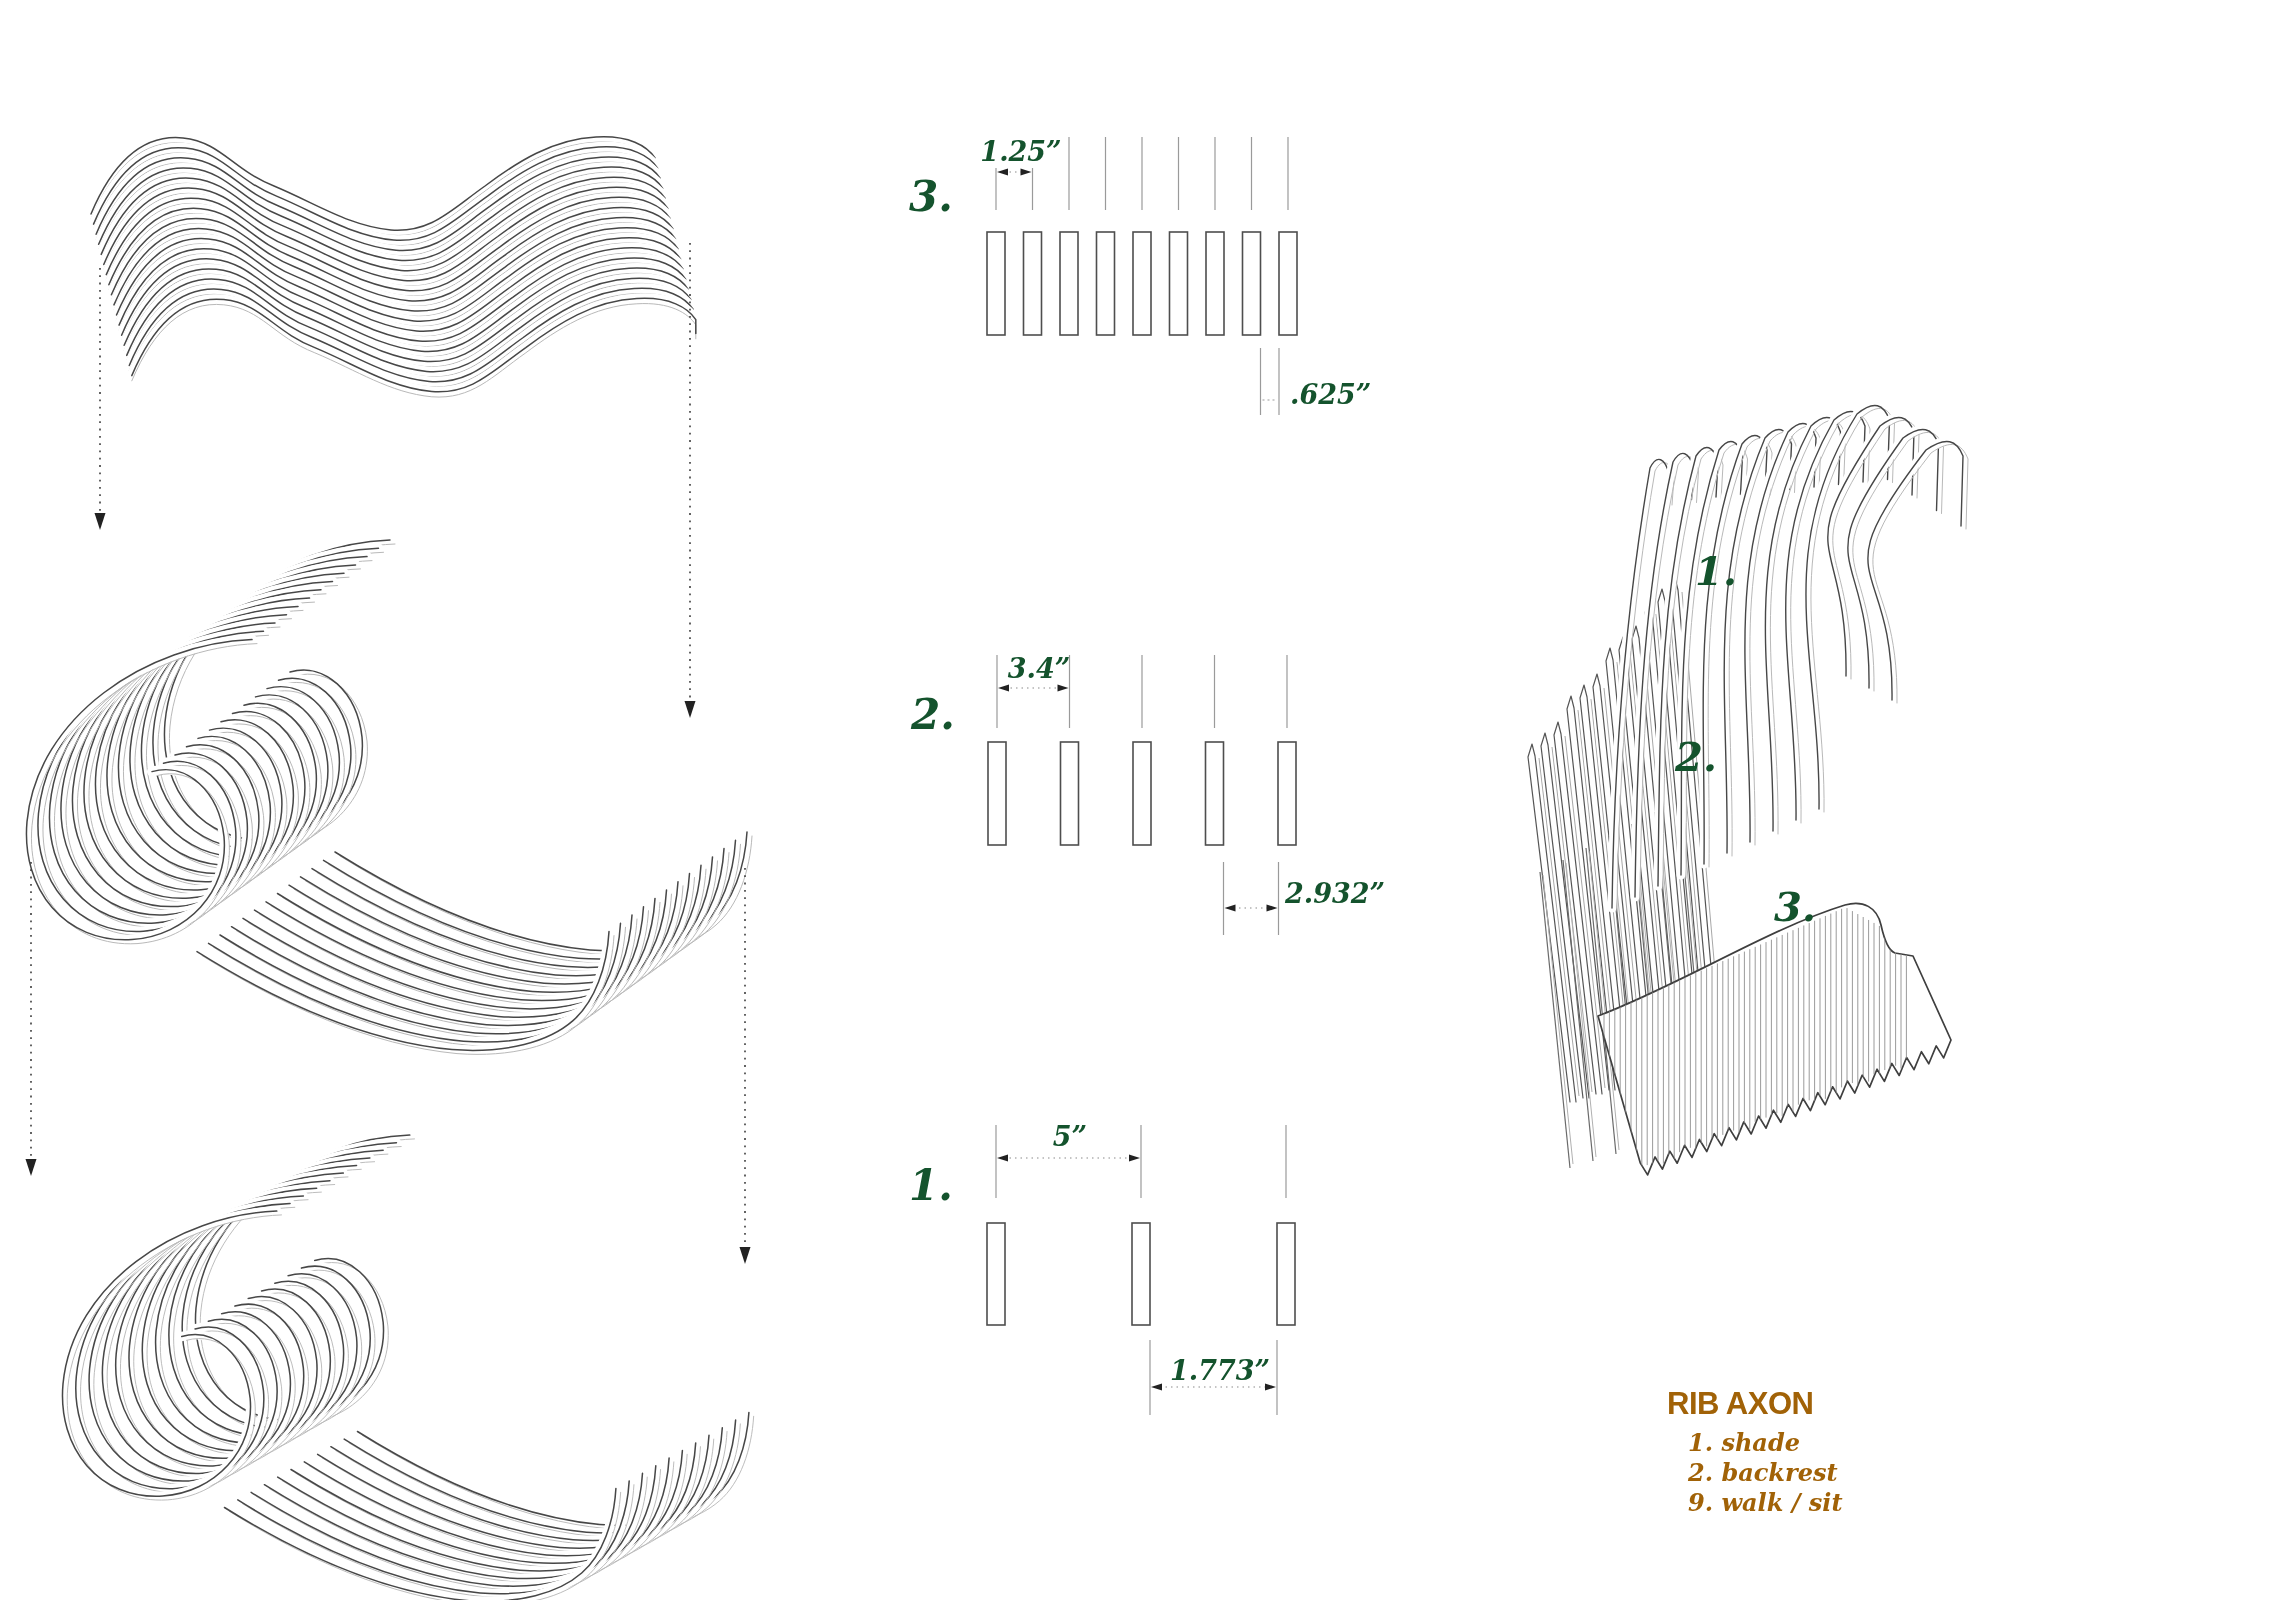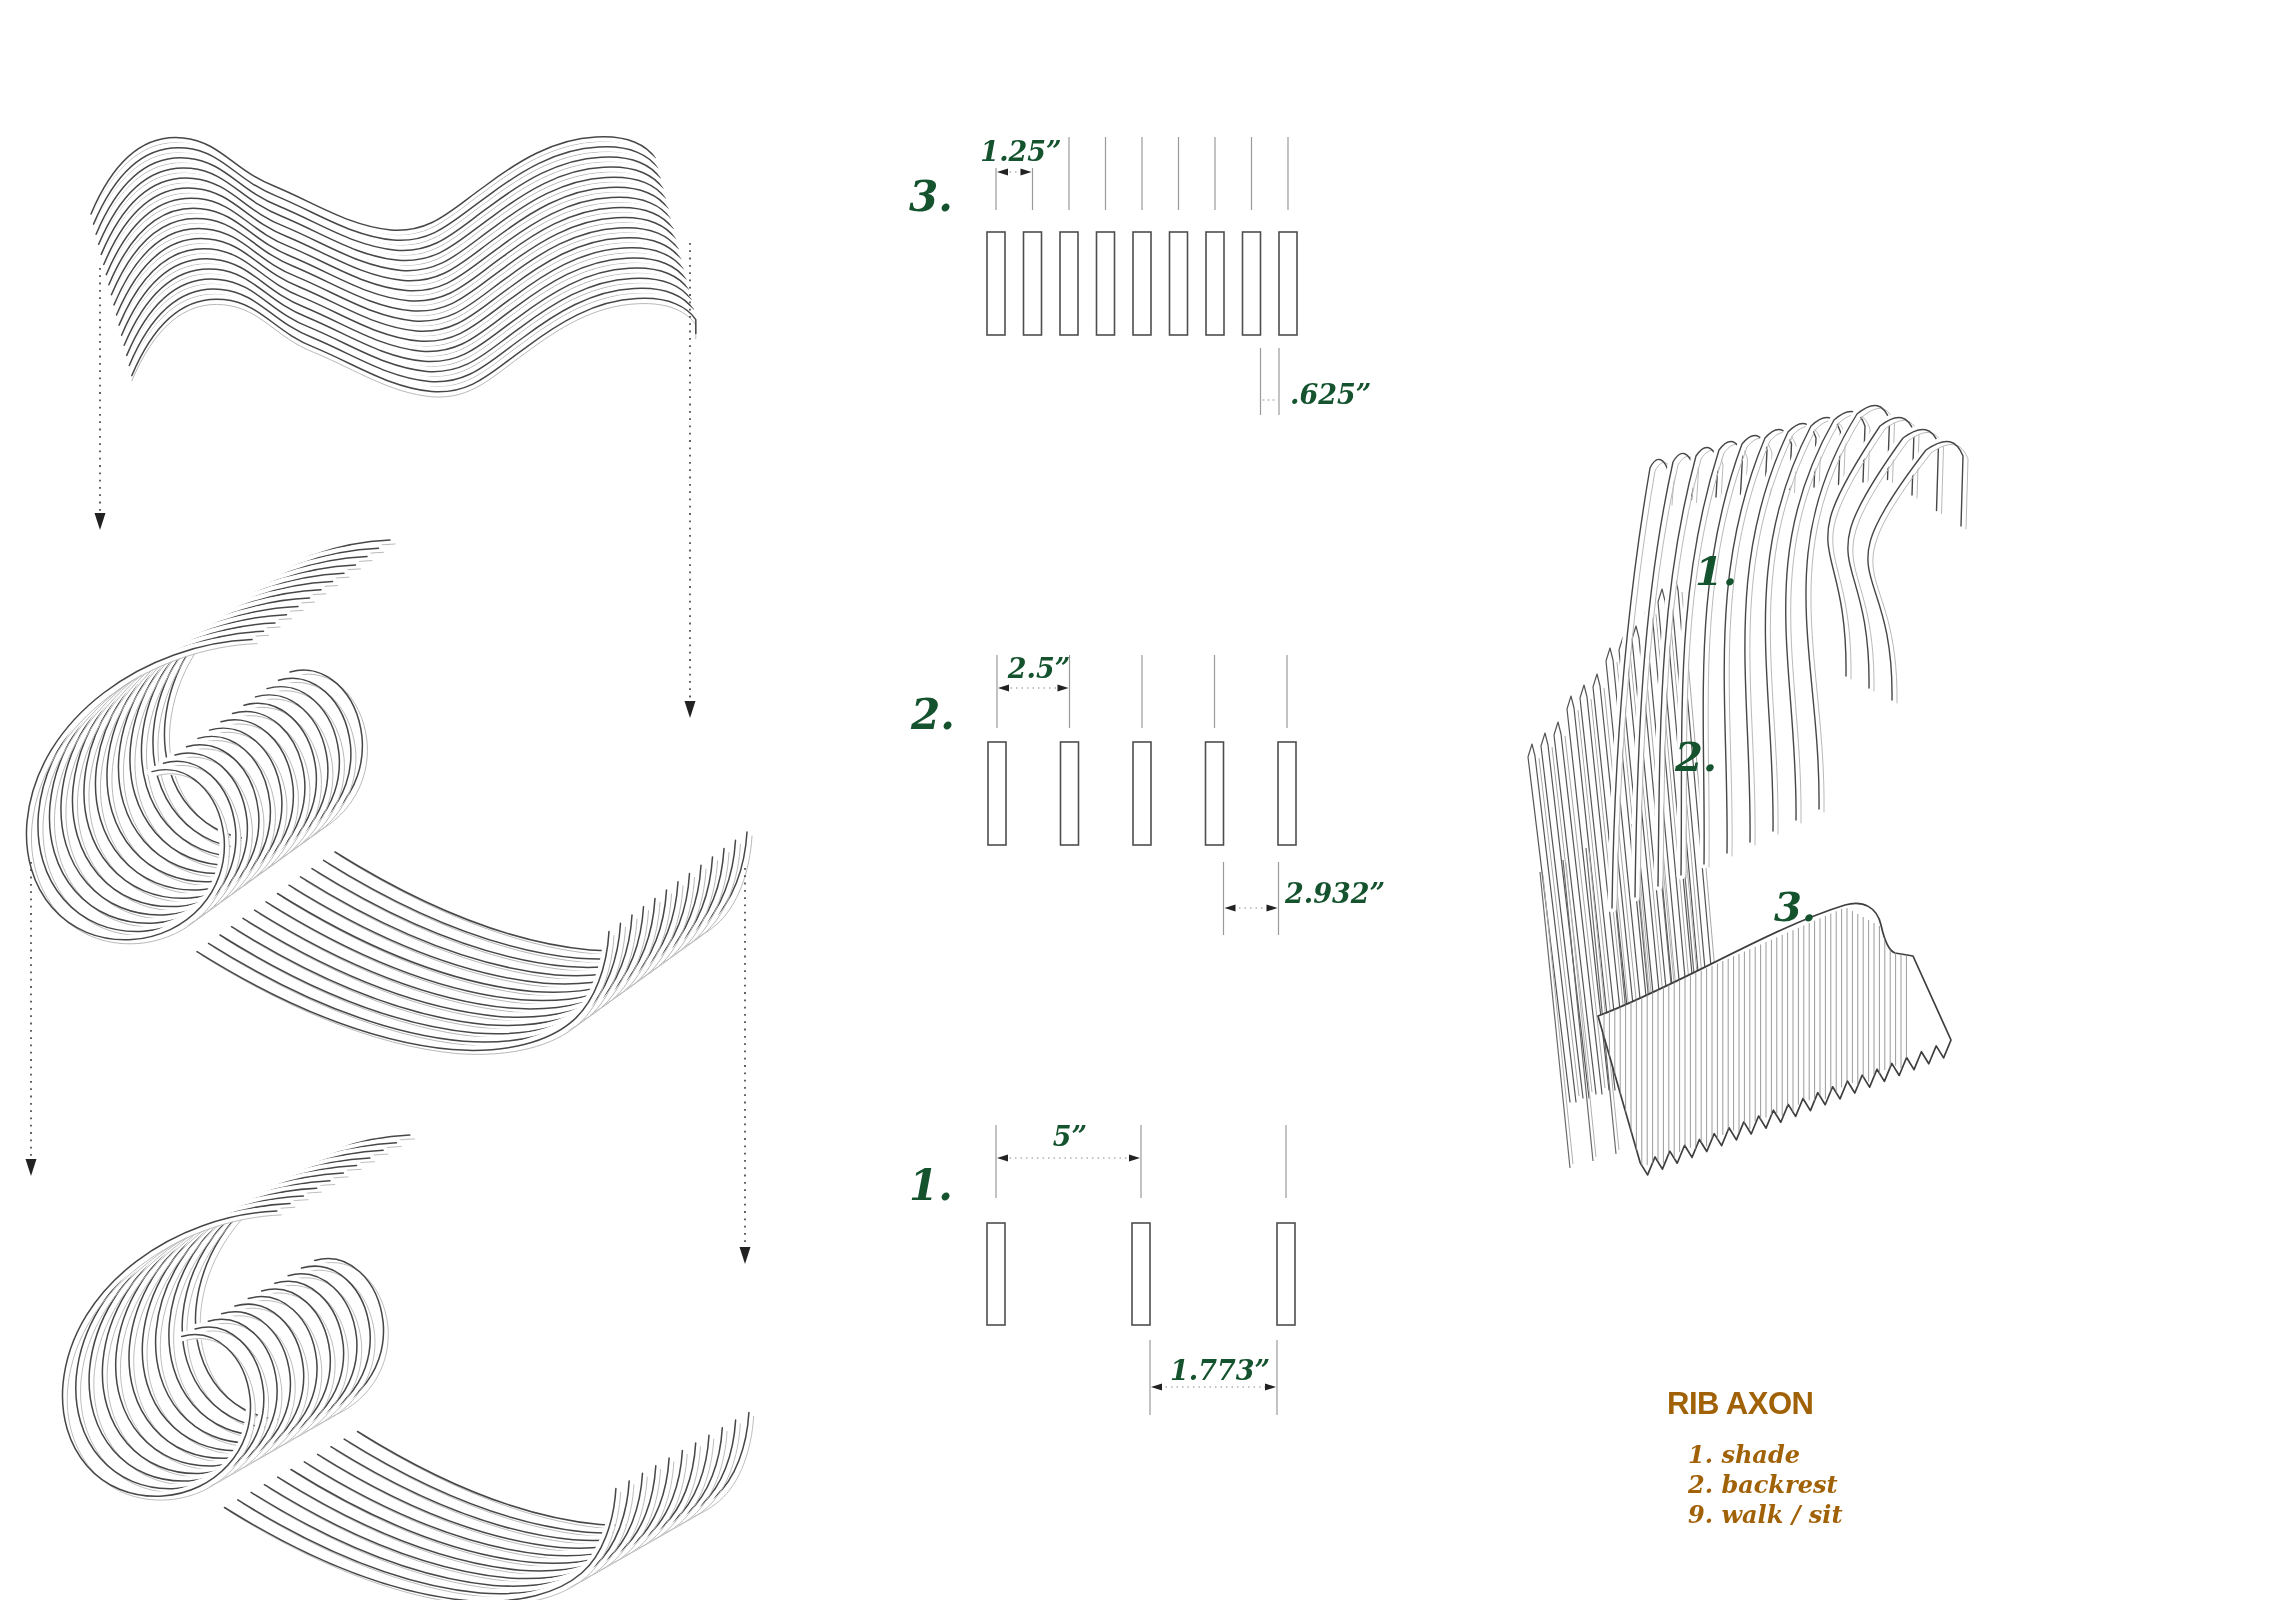--- a/index.html
+++ b/index.html
@@ -20,21 +20,21 @@
   .dim.left{transform:translate(0,-50%);}
   .callout{
     font:italic 700 40px "DejaVu Serif",serif;
     transform:translate(-50%,-50%);
   }
   .legend{position:absolute;left:1667px;top:1386px;color:#a16207;}
   .legend-title{
     font:700 31px "Liberation Sans",sans-serif;
     letter-spacing:-0.5px;
   }
-  .legend-items{margin-left:21px;margin-top:18px;}
+  .legend-items{margin-left:21px;margin-top:6px;}
   .legend-item{
     font:italic 700 24px "DejaVu Serif",serif;
     line-height:30px;
   }
 </style>
 </head>
 <body>
 
 <div id="sheet">
 
@@ -484,21 +484,21 @@
           </g>
         </g>
       </g>
   </svg>
 
   <span class="txt step-label" style="left:931px;top:196px">3.</span>
   <span class="txt step-label" style="left:933px;top:714px">2.</span>
   <span class="txt step-label" style="left:931px;top:1185px">1.</span>
 
   <span class="txt dim center" style="left:1021px;top:151px">1.25”</span>
-  <span class="txt dim center" style="left:1039px;top:668px">2.5”</span>
+  <span class="txt dim center" style="left:1039px;top:668px">3.4”</span>
   <span class="txt dim center" style="left:1070px;top:1136px">5”</span>
 
   <span class="txt dim left" style="left:1290px;top:394px">.625”</span>
   <span class="txt dim left" style="left:1285px;top:893px">2.932”</span>
   <span class="txt dim center" style="left:1220px;top:1370px">1.773”</span>
 
   <span class="txt callout" style="left:1716px;top:570px">1.</span>
   <span class="txt callout" style="left:1696px;top:756px">2.</span>
   <span class="txt callout" style="left:1795px;top:906px">3.</span>
 

